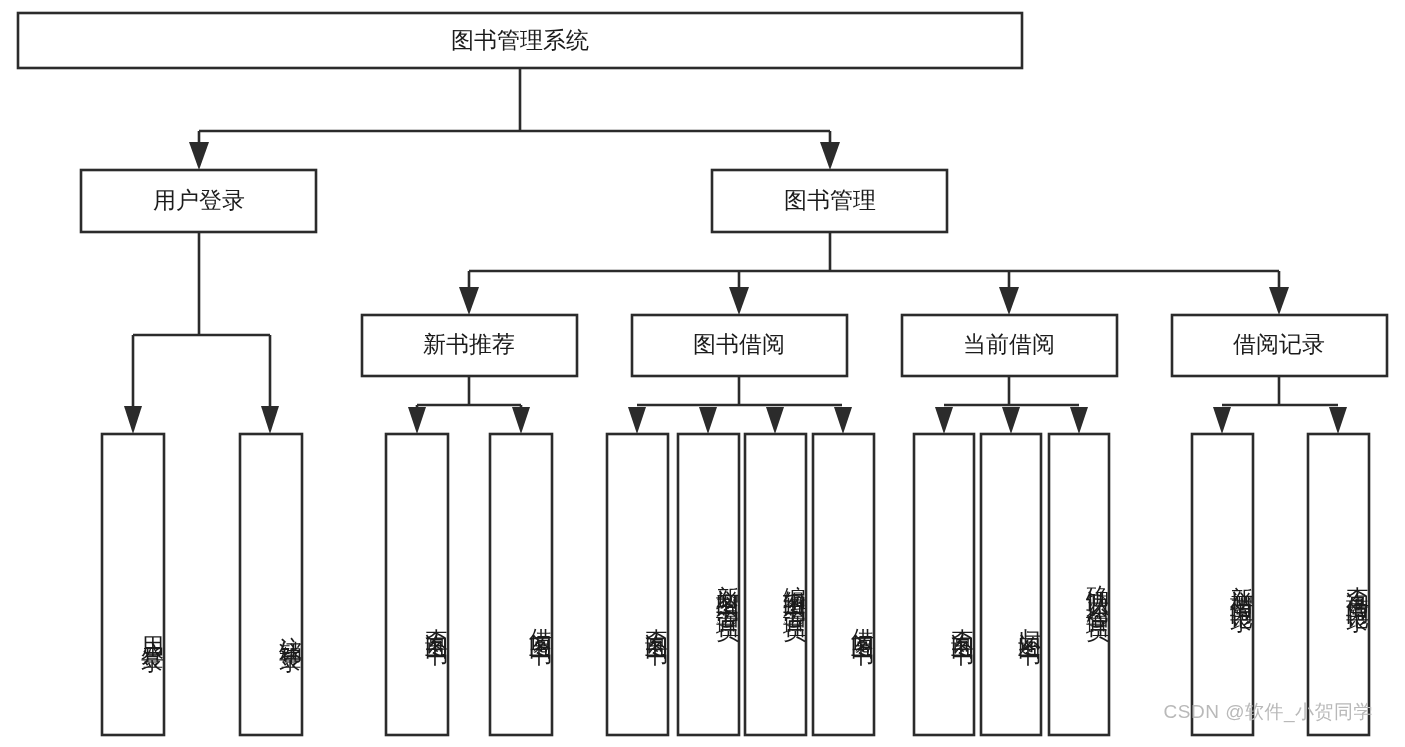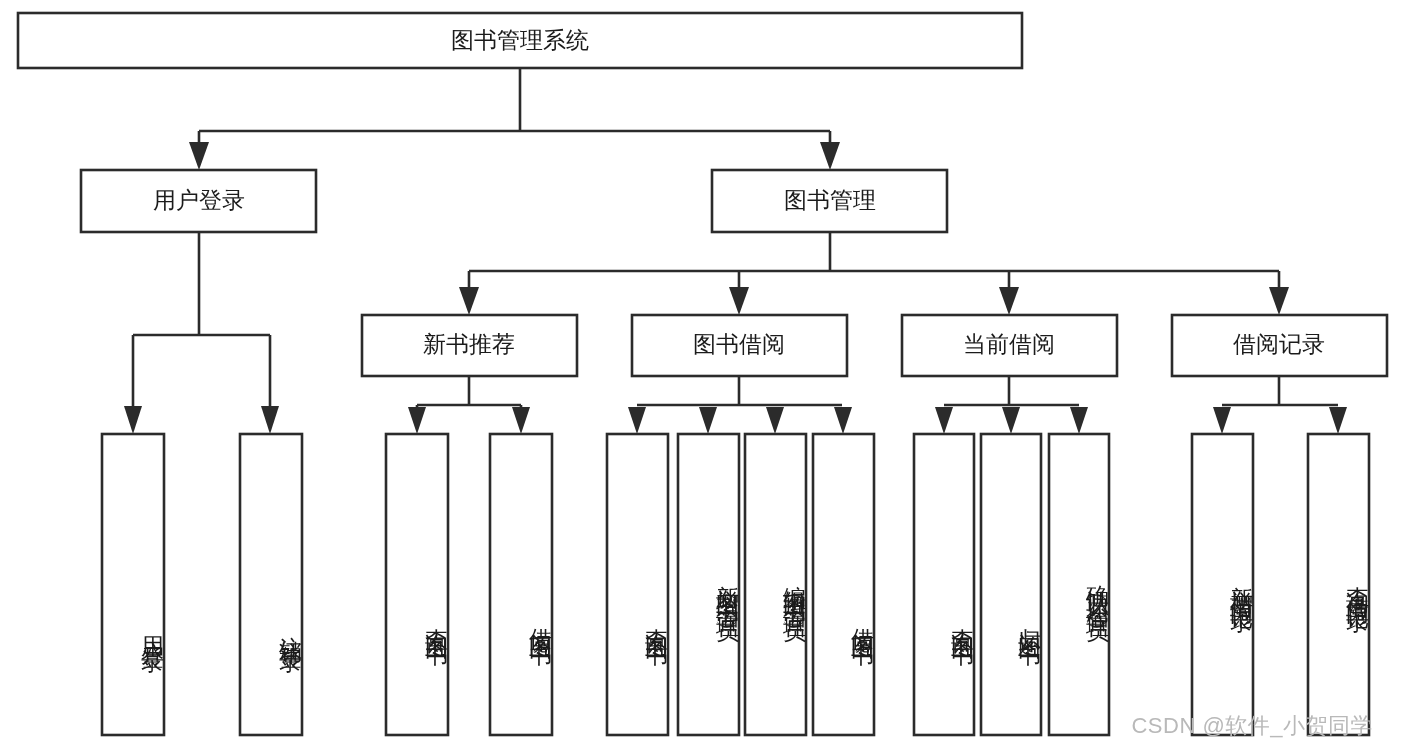--- a/index.html
+++ b/index.html
@@ -60,23 +60,23 @@
     line-height: 1.0;
     letter-spacing: 5px;
     color: #1b1b1b;
     text-align: center;
     pointer-events: none;
     user-select: none;
   }
   .watermark {
     position: absolute;
     right: 8px;
-    bottom: 6px;
-    font-family: "Liberation Sans", "DejaVu Sans", sans-serif;
-    font-size: 22px;
+    bottom: 22px;
+    font-family: "Liberation Sans", "DejaVu Sans", sans-serif;
+    font-size: 19px;
     color: #b9b9b9;
     letter-spacing: 0.5px;
     white-space: nowrap;
     text-align: center;
   }
 </style>
 </head>
 <body>
 
 <div id="diagram-root">

